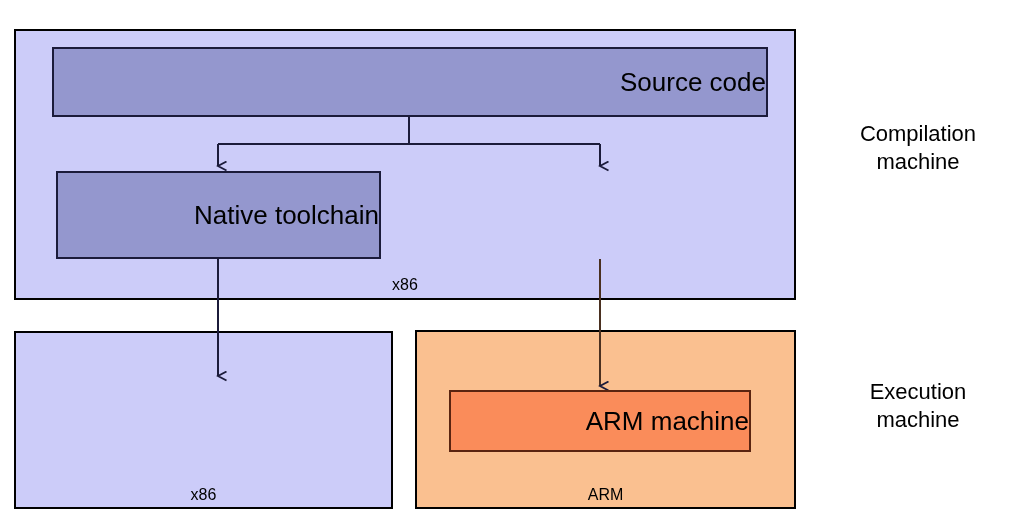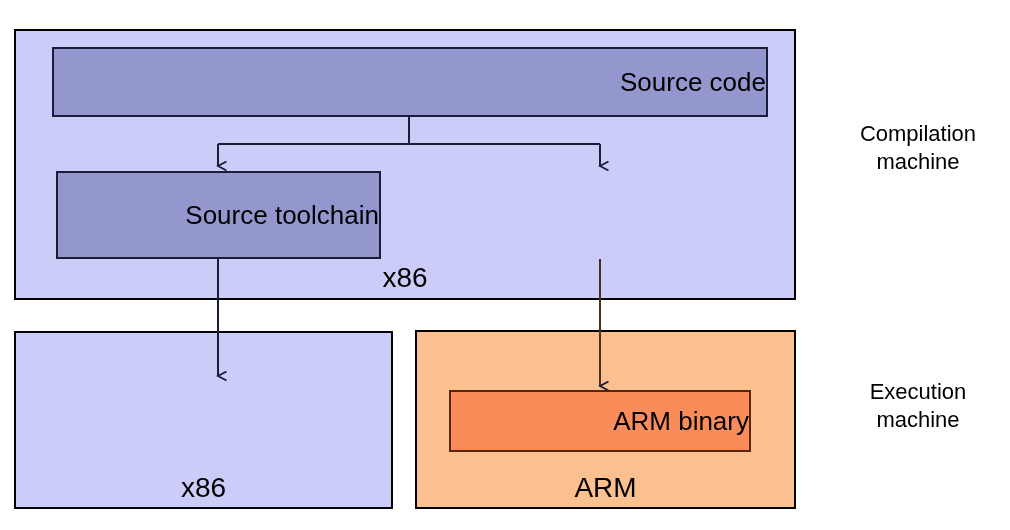--- a/index.html
+++ b/index.html
@@ -48,21 +48,21 @@
     background: #fac090;
   }
 
   
   .arch-label {
     position: absolute;
     bottom: 3px;
     left: 0;
     right: 0;
     text-align: center;
-    font-size: 28px;
+    font-size: 16px;
     color: #000000;
     line-height: 1.1;
   }
   .machine-compilation .arch-label {
     text-align: center;
     bottom: 4px;
   }
 
   
   .node {
@@ -178,27 +178,27 @@
     <g>
       <path d="M600,259 L600,386" fill="none" stroke="#4a3020" stroke-width="2" marker-end="url(#ah)"></path>
     </g>
   </svg>
 
   <div class="node node-source">
     <span>Source code</span>
   </div>
 
   <div class="node node-native">
-    <span>Source toolchain</span>
+    <span>Native toolchain</span>
   </div>
 
 
 
   <div class="node node-armbin">
-    <span>ARM binary</span>
+    <span>ARM machine</span>
   </div>
 
   <div class="side-caption side-caption-compilation">
     <span>Compilation</span><br>
     <span>machine</span>
   </div>
 
   <div class="side-caption side-caption-execution">
     <span>Execution</span><br>
     <span>machine</span>

